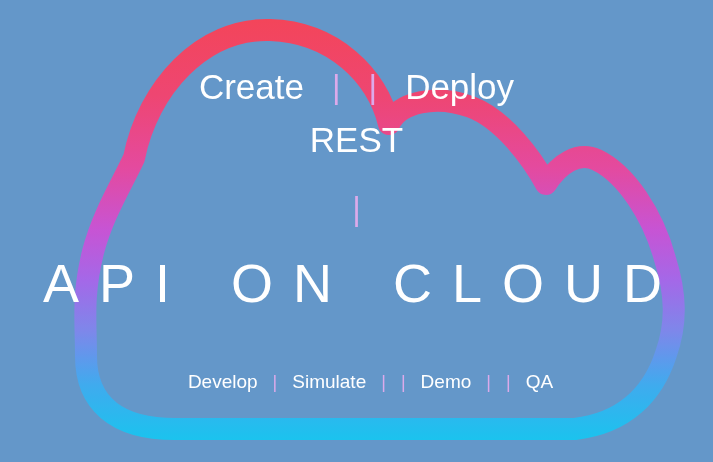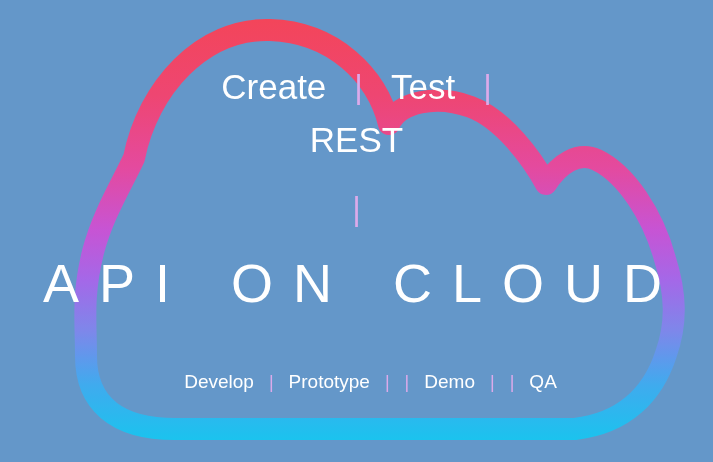--- a/index.html
+++ b/index.html
@@ -94,37 +94,37 @@
          C 559 164 578 151 597 160
          C 626 174 653 215 665 259
          C 676 294 677 323 666 354
          C 653 394 625 423 575 429
          Z" fill="none" stroke="url(#cloudGrad)" stroke-linejoin="round" stroke-linecap="round" stroke-width="22"></path>
   </svg>
 
   <div class="text-row row-top">
     <span>Create</span>
     <span class="sep">|</span>
-    <span>Test</span>
     <span class="sep">|</span>
+    <span>Deploy</span>
   </div>
 
   <div class="text-row row-protocols">
     <span>REST</span>
     <span class="sep">|</span>
   </div>
 
   <div class="text-row row-heading">
     <span>API ON CLOUD</span>
   </div>
 
   <div class="text-row row-bottom">
     <span>Develop</span>
     <span class="sep">|</span>
-    <span>Prototype</span>
+    <span>Simulate</span>
     <span class="sep">|</span>
     <span class="sep">|</span>
     <span>Demo</span>
     <span class="sep">|</span>
     <span class="sep">|</span>
     <span>QA</span>
   </div>
 
 </div>
 

